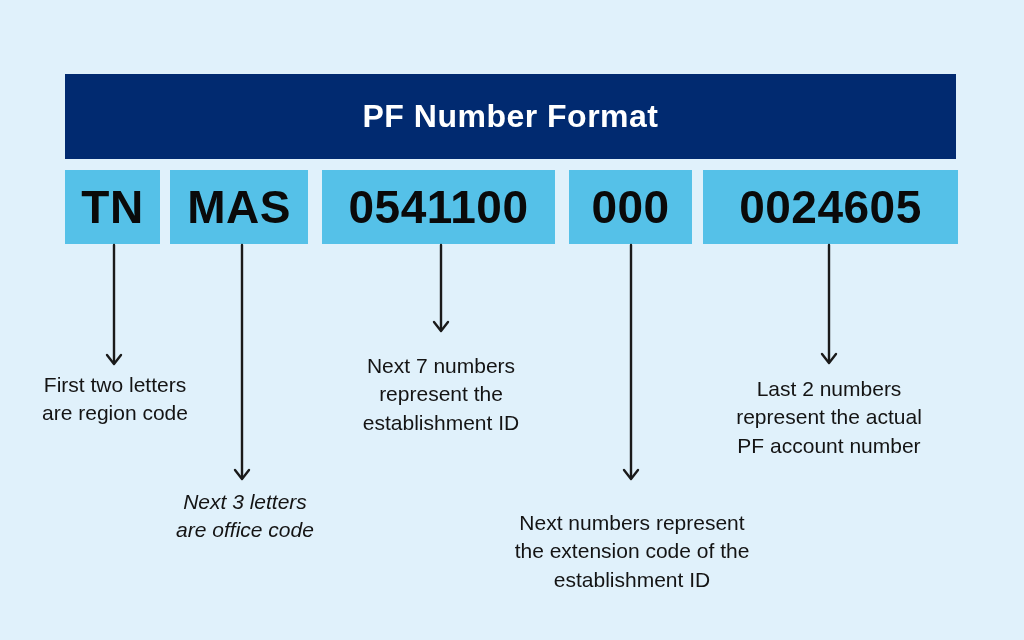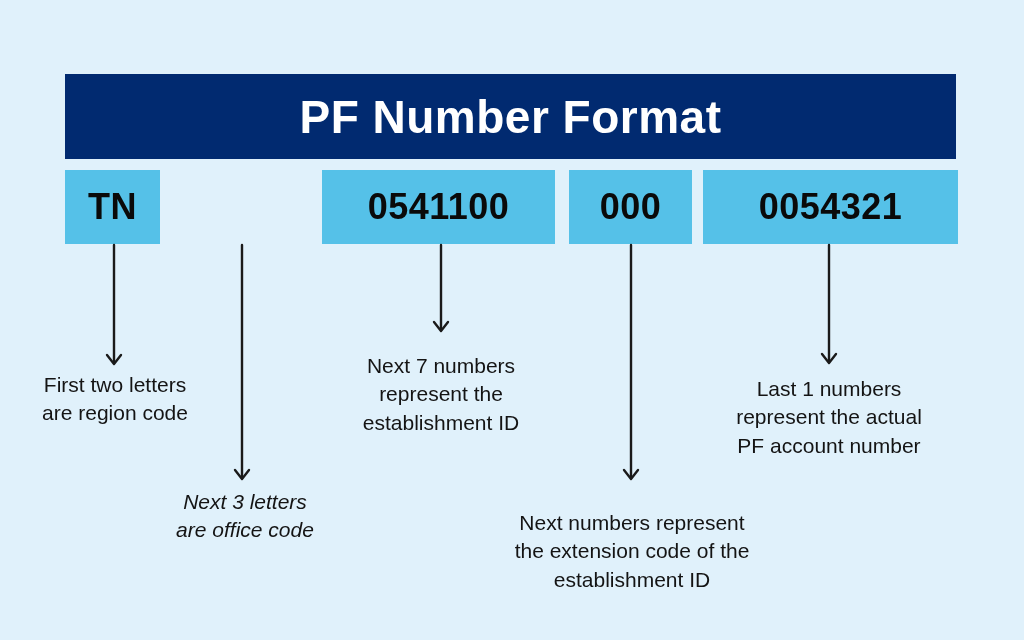--- a/index.html
+++ b/index.html
@@ -24,31 +24,31 @@
   }
   .title-bar{
     position:absolute;
     left:65px;top:74px;
     width:891px;height:85px;
     background:var(--header-bg);
     display:flex;align-items:center;justify-content:center;
   }
   .title-bar .title{
     color:var(--header-text);
-    font-size:46px;
+    font-size:32px;
     font-weight:bold;
     letter-spacing:.5px;
   }
   .segment{
     position:absolute;
     top:170px;height:74px;
     background:var(--segment-bg);
     display:flex;align-items:center;justify-content:center;
     color:var(--segment-text);
-    font-size:36px;
+    font-size:46px;
     font-weight:bold;
     letter-spacing:.5px;
   }
   .seg-1{left:65px;width:95px;}
   .seg-2{left:170px;width:138px;}
   .seg-3{left:322px;width:233px;}
   .seg-4{left:569px;width:123px;text-align:right;}
   .seg-5{left:703px;width:255px;}
   .arrows{
     position:absolute;left:0;top:0;width:1024px;height:640px;
@@ -78,23 +78,24 @@
 </head>
 <body>
 
 <div class="canvas">
 
   <div class="title-bar">
     <div class="title">PF Number Format</div>
   </div>
 
   <div class="segment seg-1">TN</div>
+  <div class="segment seg-2">MAS</div>
   <div class="segment seg-3">0541100</div>
   <div class="segment seg-4">000</div>
-  <div class="segment seg-5">0054321</div>
+  <div class="segment seg-5">0024605</div>
 
   <svg class="arrows" viewBox="0 0 1024 640">
     <g>
       <line x1="114" y1="245" x2="114" y2="363"></line>
       <polyline points="107,355 114,364 121,355"></polyline>
     </g>
     <g>
       <line x1="242" y1="245" x2="242" y2="478"></line>
       <polyline points="235,470 242,479 249,470"></polyline>
     </g>
@@ -115,17 +116,17 @@
   <div class="annotation ann-1">First two letters
 are region code</div>
   <div class="annotation ann-2">Next 3 letters
 are office code</div>
   <div class="annotation ann-3">Next 7 numbers
 represent the
 establishment ID</div>
   <div class="annotation ann-4">Next numbers represent
 the extension code of the
 establishment ID</div>
-  <div class="annotation ann-5">Last 1 numbers
+  <div class="annotation ann-5">Last 2 numbers
 represent the actual
 PF account number</div>
 
 </div>
 
 </body></html>

